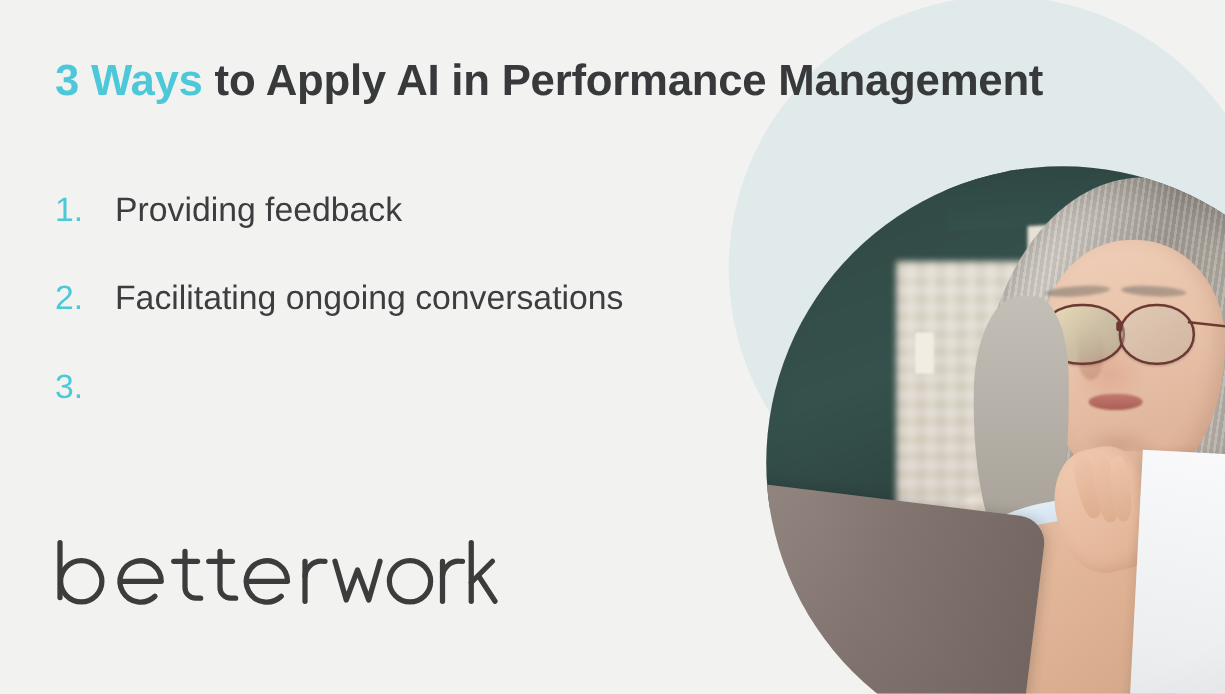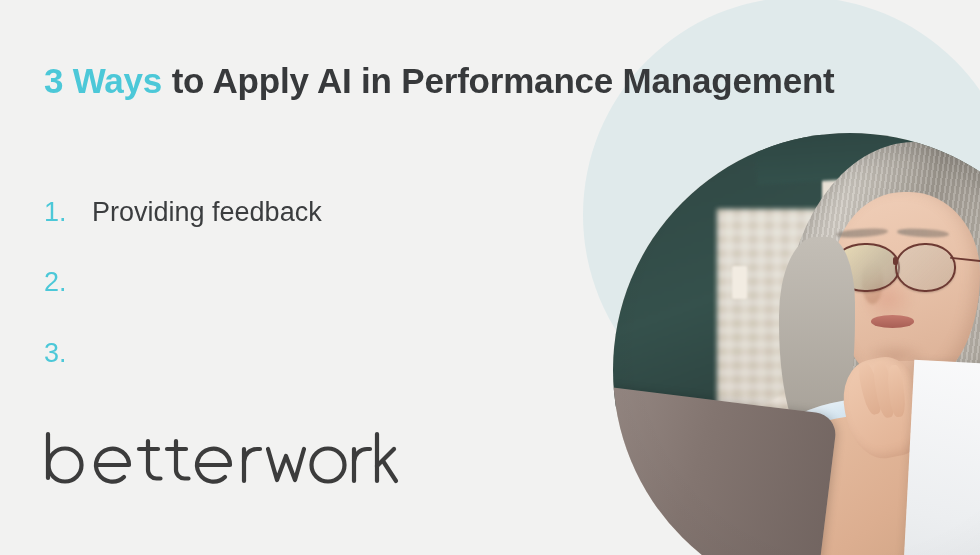--- a/index.html
+++ b/index.html
@@ -212,39 +212,39 @@
     box-shadow:-2px 0 8px rgba(0,0,0,.08);
   }
   .vignette{
     position:absolute;inset:0;
     background:radial-gradient(circle at 50% 45%,rgba(0,0,0,0) 58%,rgba(0,0,0,.07) 100%);
   }
   .blur-far{filter:blur(3px);}
 
   
   .title{
-    position:absolute;left:44px;top:60px;width:900px;
+    position:absolute;left:44px;top:44px;width:900px;
     font-size:35px;font-weight:bold;line-height:1.18;
     color:#37393b;letter-spacing:-0.2px;white-space:nowrap;
   }
   .title .accent{color:#4cc8d8;}
 
   .list{
     position:absolute;left:44px;top:152px;width:600px;
     margin:0;padding:0;list-style:none;
   }
   .list li{
     display:flex;align-items:baseline;
     margin:0 0 38px 0;
     font-size:27px;color:#3b3d3f;line-height:1.2;
   }
   .list li .num{
     color:#4cc8d8;font-weight:500;min-width:48px;display:inline-block;
   }
-  .list li .txt{color:#3b3d3f;margin-top:44px;}
+  .list li .txt{color:#3b3d3f;}
 
   
   .logo{
     position:absolute;left:40px;top:428px;width:360px;height:72px;
   }
   .logo svg{display:block;}
 </style>
 </head>
 <body>
 
@@ -300,20 +300,21 @@
 
   <div class="title"><span class="accent">3 Ways</span><span> to Apply AI in Performance Management</span></div>
 
   <ul class="list">
     <li>
       <span class="num">1.</span>
       <span class="txt">Providing feedback</span>
     </li>
     <li>
       <span class="num">2.</span>
+      <span class="txt">Facilitating ongoing conversations</span>
     </li>
     <li>
       <span class="num">3.</span>
     </li>
   </ul>
 
   <div class="logo">
     <svg width="360" height="72" viewBox="0 0 360 72" xmlns="http://www.w3.org/2000/svg">
       <g fill="none" stroke="#3c3c3c" stroke-width="4.2" stroke-linecap="round" stroke-linejoin="round">
 

